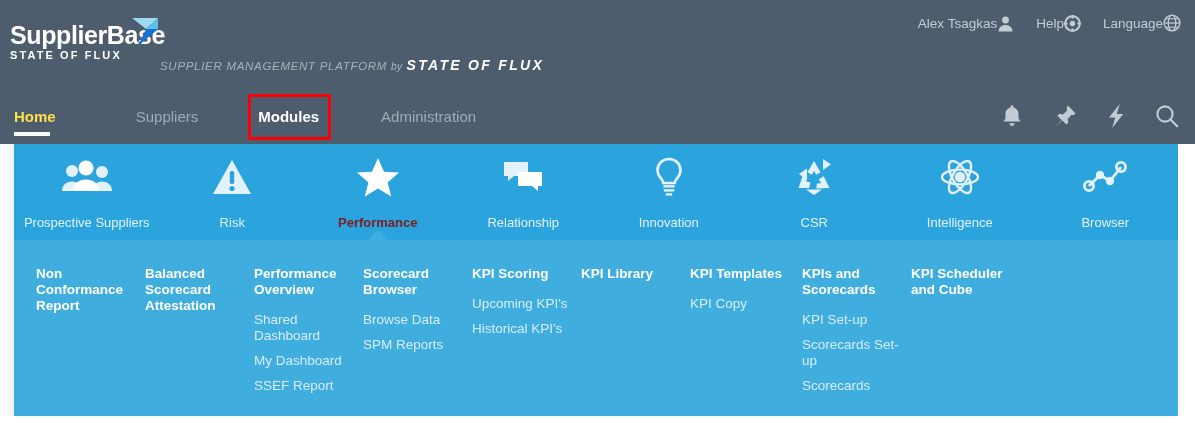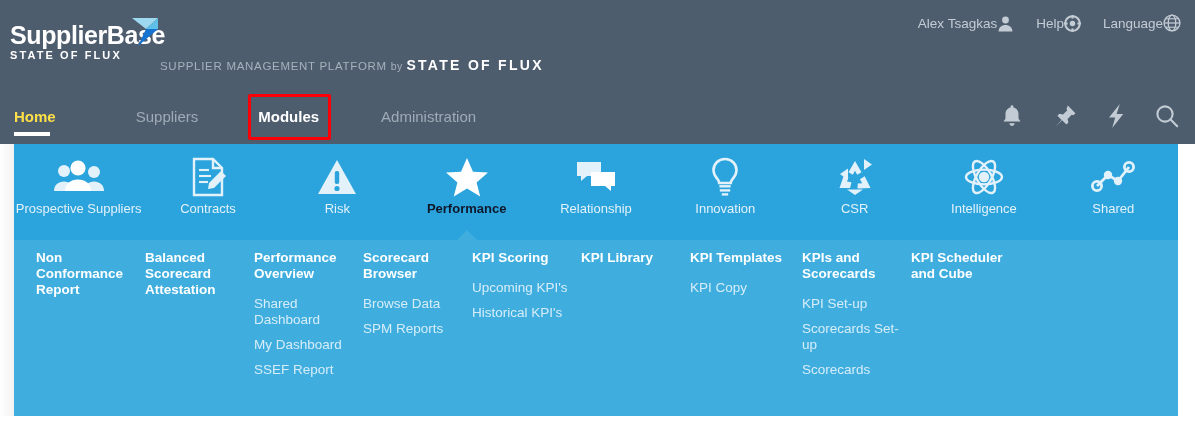--- a/index.html
+++ b/index.html
@@ -22,21 +22,21 @@
     line-height: 26px; display: block;
   }
   .brand-sub {
     color: #ffffff; font-size: 11px; font-weight: bold; letter-spacing: 2.1px;
     line-height: 13px; display: block; margin-top: 1px;
   }
   .brand-mark { position: absolute; left: 120px; top: -6px; width: 30px; height: 32px; }
 
   .tagline {
     position: absolute; left: 160px; top: 57px;
-    color: #a6b1bc; font-size: 11.5px; letter-spacing: 0.7px; white-space: nowrap;
+    color: #a6b1bc; font-size: 11.5px; letter-spacing: 0.7px; white-space: nowrap; font-style: italic;
   }
   .tagline .by { font-size: 10.5px; letter-spacing: 0.3px; }
   .tagline .sof {
     color: #ffffff; font-size: 14px; font-weight: bold; letter-spacing: 2.3px;
   }
 
   .util { position: absolute; right: 14px; top: 14px; display: flex; align-items: center; gap: 22px; }
   .util-item { display: flex; align-items: center; gap: 0; color: #c3ccd4; font-size: 13.5px; cursor: pointer; }
   .util-item svg { display: block; }
 
@@ -64,33 +64,33 @@
     position: absolute; left: 14px; top: 144px; width: 1164px; height: 96px;
     background: #2ba4dd;
   }
   .mod-list { display: flex; height: 96px; }
   .mod {
     flex: 1; display: flex; flex-direction: column; align-items: center;
     padding-top: 12px; cursor: pointer; position: relative;
   }
   .mod .glyph { height: 42px; display: flex; align-items: center; justify-content: center; }
   .mod .label {
-    margin-top: 3px; color: #e2f1fa; font-size: 13px; text-align: center; line-height: 15px;
-  }
-  .mod.active .label { color: #0f172a; font-weight: bold; }
+    margin-top: 17px; color: #e2f1fa; font-size: 13px; text-align: center; line-height: 15px;
+  }
+  .mod.active .label { color: #7f1d1d; font-weight: bold; }
   .mod.active::after {
     content: ""; position: absolute; left: 50%; bottom: -1px; transform: translateX(-50%);
     border-left: 11px solid transparent; border-right: 11px solid transparent;
     border-bottom: 11px solid #3faedf;
   }
 
   
   .submenu {
     position: absolute; left: 14px; top: 240px; width: 1164px; height: 176px;
-    background: #3faedf; padding: 10px 0 0 0;
+    background: #3faedf; padding: 26px 0 0 0;
   }
   .cols { display: flex; height: 100%; padding-left: 22px; }
   .col { width: 109px; margin-right: 0; }
   .col.w-wide { width: 112px; }
   .col-head {
     color: #ffffff; font-size: 13.5px; font-weight: bold; line-height: 16px;
     margin-bottom: 14px; cursor: pointer; padding-right: 10px;
   }
   .col-link {
     color: #d6edf9; font-size: 13.5px; line-height: 16px; margin-bottom: 9px;
@@ -203,33 +203,20 @@
             <path d="M0 31c0-6 4.5-9.5 10-9.5s10 3.5 10 9.5z" fill="#e2f1fa"></path>
             <circle cx="40" cy="12" r="6" fill="#e2f1fa"></circle>
             <path d="M30 31c0-6 4.5-9.5 10-9.5s10 3.5 10 9.5z" fill="#e2f1fa"></path>
             <circle cx="24" cy="8" r="7.6" fill="#ffffff"></circle>
             <path d="M11 31c0-7.3 5.8-11.6 13-11.6s13 4.3 13 11.6z" fill="#ffffff"></path>
           </svg>
         </span>
         <span class="label">Prospective Suppliers</span>
       </div>
 
-      <div class="mod">
-        <span class="glyph">
-          <svg width="36" height="40" viewBox="0 0 36 40">
-            <path d="M4 2h19l9 9v27H4z" fill="none" stroke="#e2f1fa" stroke-width="2.4"></path>
-            <path d="M23 2v9h9" fill="none" stroke="#e2f1fa" stroke-width="2.4"></path>
-            <line x1="9" y1="13" x2="19" y2="13" stroke="#e2f1fa" stroke-width="2.1"></line>
-            <line x1="9" y1="19" x2="21" y2="19" stroke="#e2f1fa" stroke-width="2.1"></line>
-            <line x1="9" y1="25" x2="18" y2="25" stroke="#e2f1fa" stroke-width="2.1"></line>
-            <path d="M31 14l5 5-12 12-6 1 1-6z" fill="#e2f1fa"></path>
-          </svg>
-        </span>
-        <span class="label">Contracts</span>
-      </div>
 
       <div class="mod">
         <span class="glyph">
           <svg width="40" height="38" viewBox="0 0 40 38">
             <path d="M20 2l19 34H1z" fill="#e2f1fa"></path>
             <rect x="17.8" y="13" width="4.4" height="13" rx="1.8" fill="#2ba4dd"></rect>
             <circle cx="20" cy="30.5" r="2.6" fill="#2ba4dd"></circle>
           </svg>
         </span>
         <span class="label">Risk</span>
@@ -295,21 +282,21 @@
       <div class="mod">
         <span class="glyph">
           <svg width="44" height="34" viewBox="0 0 44 34">
             <polyline points="6,26 17,15 27,21 38,7" fill="none" stroke="#e2f1fa" stroke-width="2.8"></polyline>
             <circle cx="6" cy="26" r="4.6" fill="none" stroke="#e2f1fa" stroke-width="2.8"></circle>
             <circle cx="17" cy="15" r="4.2" fill="#e2f1fa"></circle>
             <circle cx="27" cy="21" r="4.2" fill="#e2f1fa"></circle>
             <circle cx="38" cy="7" r="4.6" fill="none" stroke="#e2f1fa" stroke-width="2.8"></circle>
           </svg>
         </span>
-        <span class="label">Shared</span>
+        <span class="label">Browser</span>
       </div>
 
     </div>
   </div>
 
   <div class="submenu">
     <div class="cols">
 
       <div class="col">
         <div class="col-head">Non Conformance Report</div>

